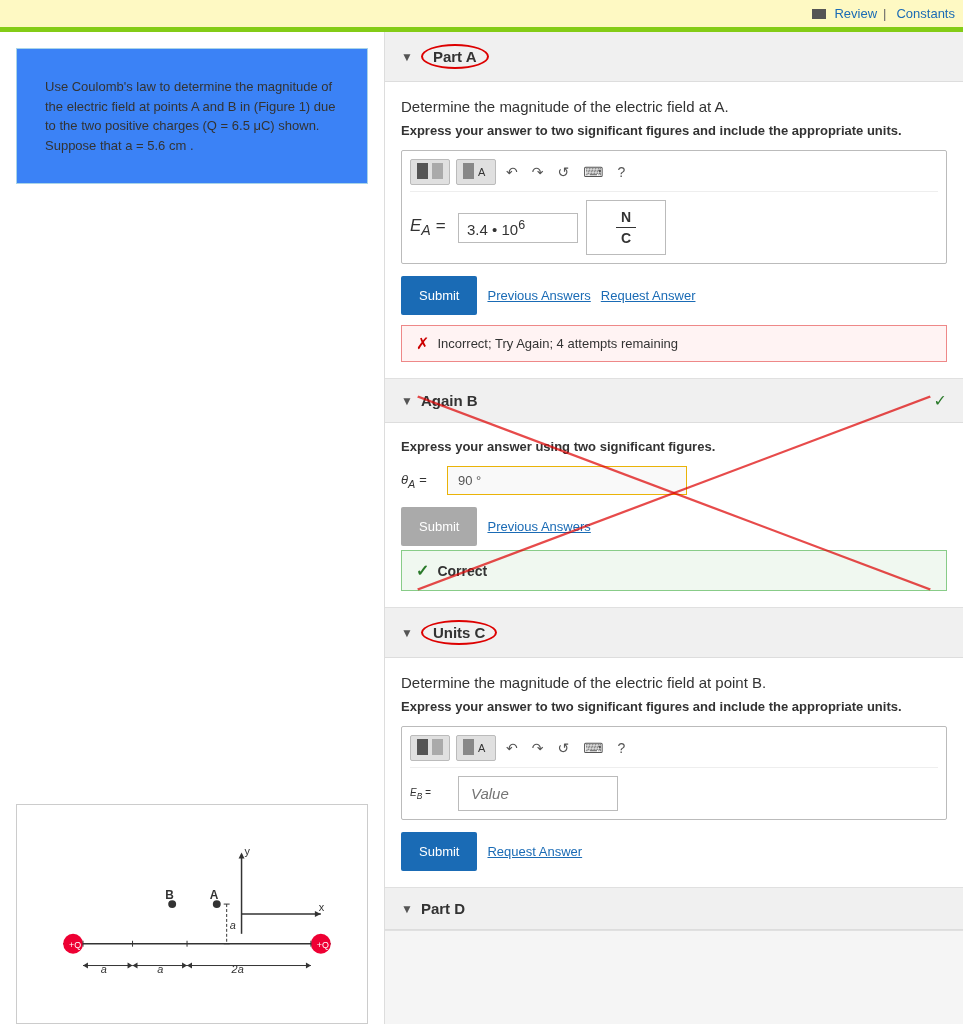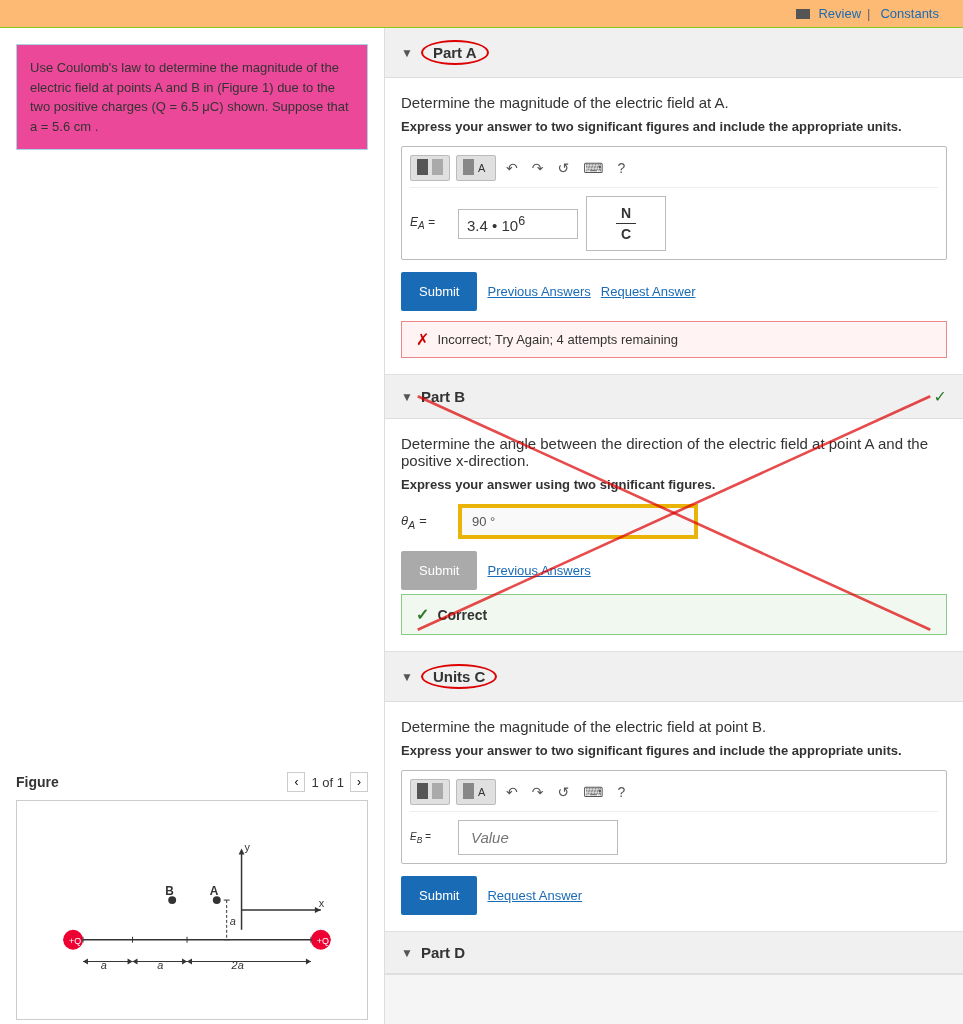--- a/index.html
+++ b/index.html
@@ -1,35 +1,35 @@
 <!DOCTYPE html>
 <html><head>
   <meta charset="utf-8">
   <style>
     * { box-sizing: border-box; margin: 0; padding: 0; }
     body { font-family: Arial, sans-serif; font-size: 14px; background: #f5f5f5; color: #333; }
 
     .top-bar {
       display: flex; justify-content: flex-end; align-items: center;
-      padding: 6px 24px; background: #fdba74; border-bottom: 1px solid #84cc16;
+      padding: 6px 8px; background: #fef9c3; border-bottom: 5px solid #84cc16;
       font-size: 13px;
     }
     .top-bar a { color: #1a6bb5; text-decoration: none; margin-left: 4px; }
     .top-bar span { color: #666; margin: 0 4px; }
 
     .main-layout { display: flex; min-height: 1000px; }
 
     
     .left-panel {
       width: 385px; min-width: 385px; background: #fff; padding: 0;
       border-right: 1px solid #ddd; display: flex; flex-direction: column;
     }
     .problem-statement {
-      background: #ec4899; border: 1px solid #a8d4e8; margin: 16px;
-      padding: 13px; font-size: 13px; line-height: 1.5;
+      background: #3b82f6; border: 1px solid #a8d4e8; margin: 16px;
+      padding: 28px; font-size: 13px; line-height: 1.5;
     }
 
     .figure-section { margin-top: auto; padding: 8px 16px 8px 16px; }
     .figure-header { display: flex; justify-content: space-between; align-items: center; margin-bottom: 8px; }
     .figure-title { font-weight: bold; font-size: 14px; }
     .figure-nav { display: flex; align-items: center; gap: 6px; font-size: 13px; }
     .nav-btn { background: none; border: 1px solid #ccc; padding: 2px 6px; cursor: pointer; font-size: 12px; }
     .figure-canvas {
       background: #fff; border: 1px solid #ccc; height: 220px; position: relative; overflow: hidden;
     }
@@ -80,23 +80,23 @@
     .math-units-box {
       border: 1px solid #bbb; padding: 4px 8px; min-width: 80px; min-height: 55px;
       background: #fff; display: flex; flex-direction: column; align-items: center; justify-content: center;
     }
     .units-fraction { display: flex; flex-direction: column; align-items: center; }
     .units-num { font-size: 14px; font-weight: bold; }
     .units-line { border-top: 1px solid #333; width: 20px; margin: 2px 0; }
     .units-den { font-size: 14px; font-weight: bold; }
 
     
-    .simple-input-row { display: flex; align-items: center; gap: 17px; margin-bottom: 12px; }
+    .simple-input-row { display: flex; align-items: center; gap: 6px; margin-bottom: 12px; }
     .simple-input {
-      border: 4px solid #eab308; padding: 6px 10px; font-size: 13px; width: 240px;
+      border: 1px solid #eab308; padding: 6px 10px; font-size: 13px; width: 240px;
       background: #fff; color: #555;
     }
 
     
     .value-units-row { display: flex; align-items: flex-end; gap: 16px; margin-bottom: 0; }
     .value-input {
       border: 1px solid #bbb; padding: 8px 12px; font-size: 15px; width: 160px;
       font-style: italic; color: #aaa; background: #fff;
     }
     .units-input {
@@ -142,28 +142,20 @@
 </div>
 
 <div class="main-layout">
 
   <div class="left-panel">
     <div class="problem-statement">
       <span>Use Coulomb's law to determine the magnitude of the electric field at points A and B in (Figure 1) due to the two positive charges (Q = 6.5 μC) shown. Suppose that a = 5.6 cm .</span>
     </div>
 
     <div class="figure-section">
-      <div class="figure-header">
-        <span class="figure-title">Figure</span>
-        <div class="figure-nav">
-          <button class="nav-btn">‹</button>
-          <span>1 of 1</span>
-          <button class="nav-btn">›</button>
-        </div>
-      </div>
       <div class="figure-canvas">
         <svg class="figure-svg" viewBox="0 0 340 220">
 
           <line x1="220" y1="110" x2="300" y2="110" stroke="#333" stroke-width="1.5"></line>
           <line x1="220" y1="50" x2="220" y2="130" stroke="#333" stroke-width="1.5"></line>
           <text x="298" y="107" font-size="11" fill="#333">x</text>
           <text x="223" y="50" font-size="11" fill="#333">y</text>
 
           <polygon points="300,110 294,107 294,113" fill="#333"></polygon>
 
@@ -243,21 +235,21 @@
                   <text x="16" y="14" font-size="11" fill="#333">A</text>
                 </svg>
             </button>
             <button class="toolbar-icon-btn">↶</button>
             <button class="toolbar-icon-btn">↷</button>
             <button class="toolbar-icon-btn">↺</button>
             <button class="toolbar-icon-btn">⌨</button>
             <button class="toolbar-icon-btn">?</button>
           </div>
           <div class="math-entry-row">
-            <span class="math-label" style="font-size:12px;">E<sub>A</sub> =</span>
+            <span class="math-label" style="font-size:17px;">E<sub>A</sub> =</span>
             <div class="math-value-box">
               <span style="font-size:15px;">3.4 • 10<sup>6</sup></span>
             </div>
             <div class="math-units-box">
               <div class="units-fraction">
                 <span class="units-num">N</span>
                 <div class="units-line"></div>
                 <span class="units-den">C</span>
               </div>
             </div>
@@ -279,26 +271,25 @@
 
     <div class="part-section" style="position:relative;">
 
       <svg style="position:absolute;top:0;left:0;width:100%;height:100%;pointer-events:none;z-index:10;" viewBox="0 0 530 260" preserveAspectRatio="none">
         <line x1="30" y1="20" x2="500" y2="240" stroke="#d00" stroke-width="2.5" opacity="0.7"></line>
         <line x1="500" y1="20" x2="30" y2="240" stroke="#d00" stroke-width="2.5" opacity="0.7"></line>
       </svg>
       <div class="part-header">
         <div class="part-header-left">
           <span class="arrow-down">▼</span>
-          <span class="part-label">Part B</span>
+          <span class="part-label">Again B</span>
         </div>
         <span class="checkmark">✓</span>
       </div>
       <div class="part-body">
-        <p class="part-question">Determine the angle between the direction of the electric field at point A and the positive x-direction.</p>
         <p class="part-instruction">Express your answer using two significant figures.</p>
 
         <div class="simple-input-row">
           <span class="math-label" style="font-style:italic; font-size:13px;">θ<sub>A</sub> =</span>
           <input type="text" class="simple-input" value="90 °" readonly="" style="background: rgb(249, 249, 249);">
         </div>
 
         <div class="action-row">
           <button class="btn-submit" disabled="" style="background:#aaa;">Submit</button>
           <button class="link-btn">Previous Answers</button>

